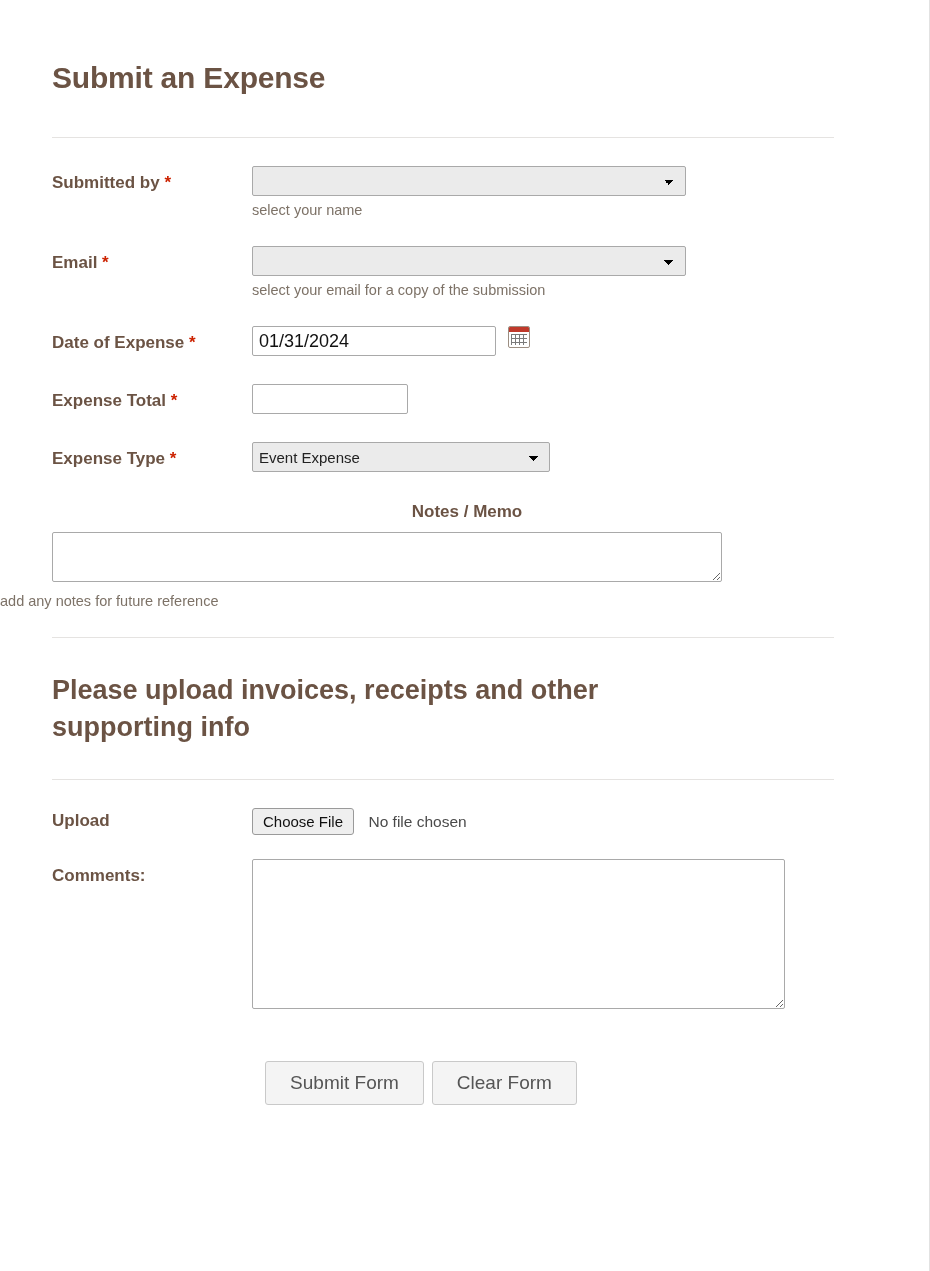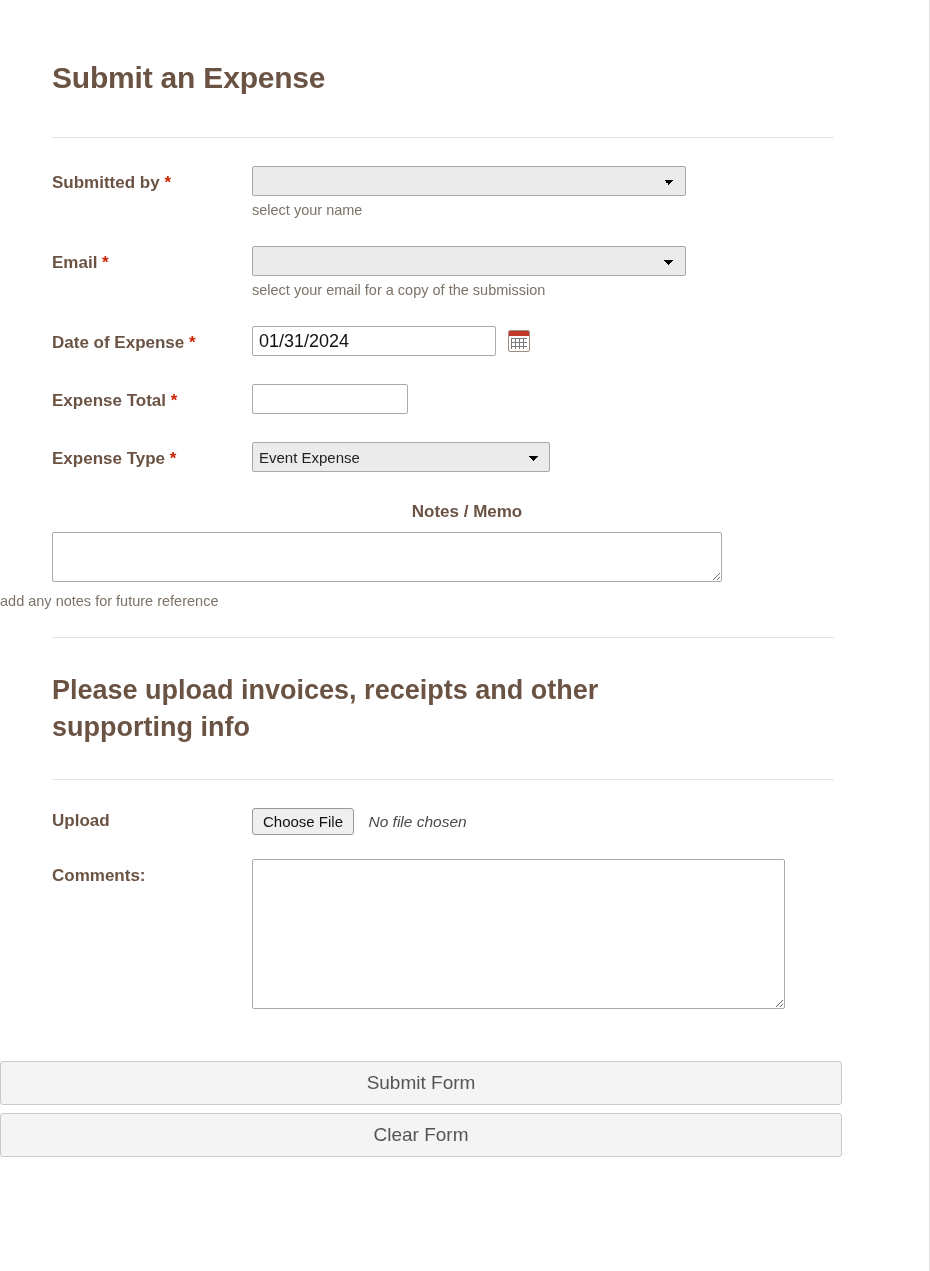--- a/index.html
+++ b/index.html
@@ -107,21 +107,21 @@
     color: #111;
     background: #fff;
   }
   input.text-input.small {
     width: 156px;
     height: 30px;
     font-size: 15px;
   }
   .date-wrap {
     display: flex;
-    align-items: center;
+    align-items: flex-start;
   }
   .cal-icon {
     margin-left: 12px;
     width: 20px;
     height: 20px;
     border: 1px solid #9c8e82;
     border-radius: 2px;
     background: #fff;
     position: relative;
     display: inline-block;
@@ -191,41 +191,39 @@
     font-family: "Liberation Sans", sans-serif;
     color: #111;
     padding: 4px 10px;
     cursor: pointer;
   }
   .file-name {
     font-size: 15.5px;
     color: #4a4a4a;
     margin-left: 10px;
     font-weight: normal;
-    font-style: italic;
   }
   textarea.comments {
     width: 533px;
     height: 150px;
     box-sizing: border-box;
     border: 1px solid #a9a9a9;
     border-radius: 2px;
     font-family: "Liberation Sans", sans-serif;
     font-size: 15px;
     padding: 4px 6px;
     resize: both;
     background: #fff;
   }
   .buttons-row {
     display: flex;
     justify-content: center;
     gap: 8px;
     margin-top: 48px;
     padding-right: 40px;
-    flex-direction: column;
   }
   .form-btn {
     font-size: 19px;
     font-family: "Liberation Sans", sans-serif;
     color: #555;
     background: #f4f4f4;
     border: 1px solid #c9c9c9;
     border-radius: 3px;
     padding: 10px 24px;
     cursor: pointer;

